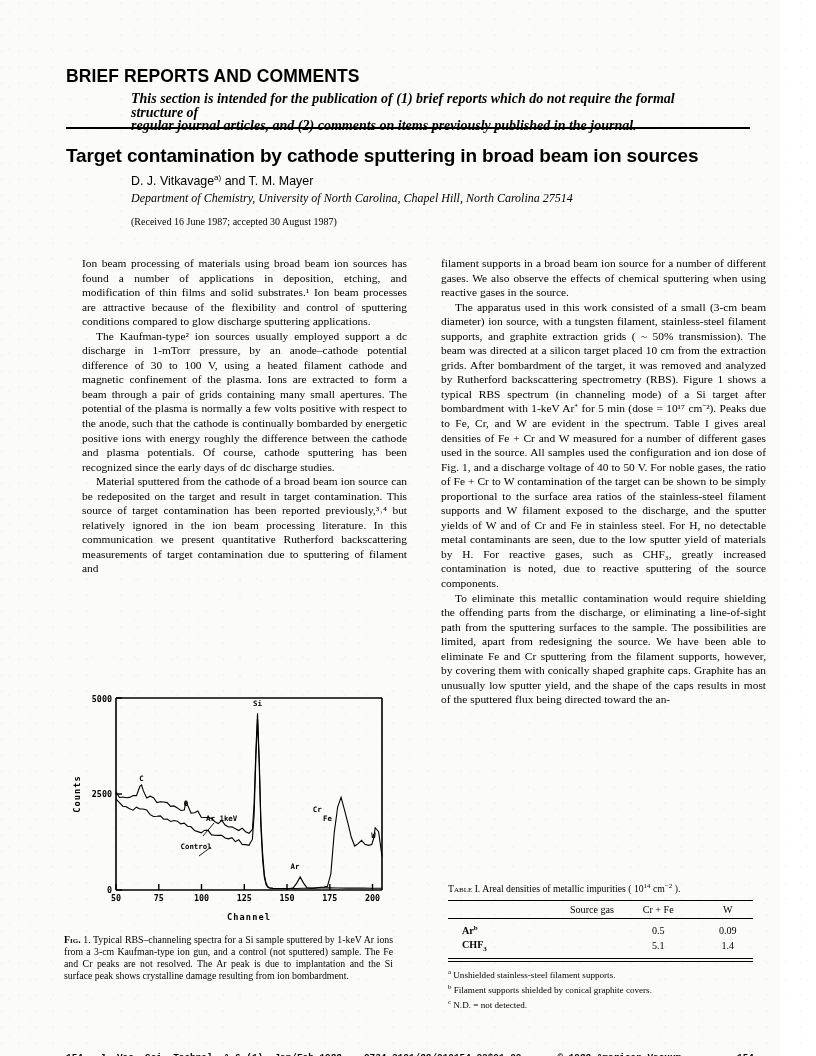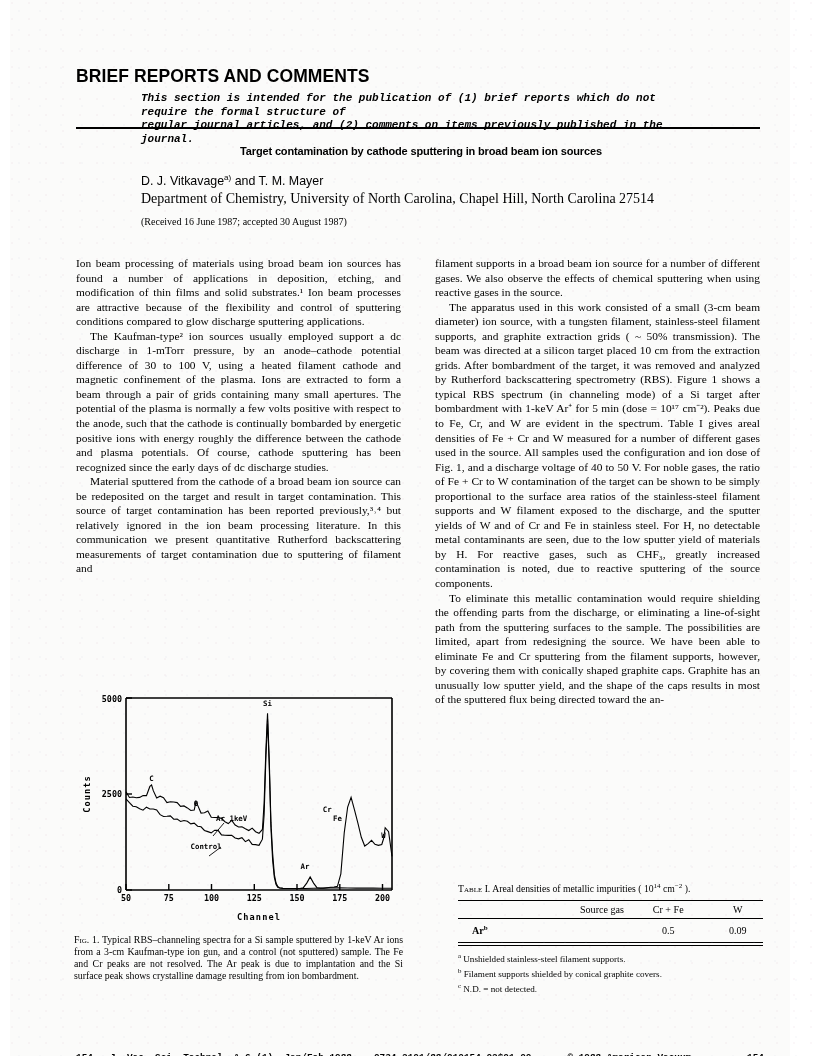--- a/index.html
+++ b/index.html
@@ -6,21 +6,21 @@
   body {
     width:816px; height:1056px;
     background:#ffffff;
     font-family:"Liberation Serif", serif;
     color:#000;
     position:relative;
     overflow:hidden;
   }
   .page {
     position:absolute;
-    left:10px; top:0;
+    left:0; top:0;
     width:780px; height:1056px;
     background:#fbfbfa;
   }
   
   .speckle{
     position:absolute; left:0; top:0; width:816px; height:1056px;
     pointer-events:none;
     opacity:.30;
     background-image:
       radial-gradient(circle at 2px 3px, rgba(200,150,170,.55) .6px, transparent .8px),
@@ -34,75 +34,76 @@
   #brief-head{
     position:absolute; left:66px; top:66px; width:686px;
   }
   .brief-title{
     font-family:"Liberation Sans", sans-serif;
     font-weight:bold; font-size:17.5px; letter-spacing:.1px;
     color:#000;
   }
   .brief-note{
     margin-left:65px; margin-top:5px;
-    font-family:Liberation Mono, monospace;
+    font-family:Liberation Serif, serif;
     font-style:italic; font-weight:bold;
-    font-size:11px; line-height:13.5px;
+    font-size:14px; line-height:13.5px;
     width:560px;
   }
   #head-rule{
     position:absolute; left:66px; top:127px; width:684px; height:2px;
     background:#000;
   }
 
   
   #article-title{
     position:absolute; left:66px; top:145px; width:690px;
     font-family:"Liberation Sans", sans-serif;
-    font-weight:bold; font-size:11px; letter-spacing:-.15px;text-align:center;
+    font-weight:bold; font-size:19px; letter-spacing:-.15px;
   }
   #authors{
     position:absolute; left:131px; top:173px;
     font-family:"Liberation Sans", sans-serif;
     font-size:12.4px;
   }
   #authors sup{ font-size:8px; vertical-align:super; }
   #affiliation{
     position:absolute; left:131px; top:191px;
-    font-size:14px;
+    font-style:italic; font-size:12px;
   }
   #received{
     position:absolute; left:131px; top:216px;
     font-size:10px;
   }
 
   
   .col{
     position:absolute; top:256px; width:325px;
     font-size:11.4px; line-height:14.55px;
     text-align:justify;
     -webkit-hyphens:none; hyphens:none;
     word-spacing:.1px;
+    margin-left:16px;
   }
   #col-left{ left:66px; }
   #col-right{ left:425px; }
   .col p{ margin:0; text-indent:14px; }
   .col p.first{ text-indent:0; }
 
   
   #figure-block{
     position:absolute; left:64px; top:690px; width:330px;
   }
   #rbs-figure{ display:block; }
   #fig-caption{
     margin-top:4px;
     font-size:9.8px; line-height:11.9px; text-align:justify;
     width:329px;
   }
-  #fig-caption .figlabel{ font-variant:small-caps; }
+  #fig-caption .figlabel{ font-variant:small-caps;font-weight:bold; }
 
   
   #table-block{
     position:absolute; left:448px; top:880px; width:305px;
   }
   #table-caption{
     font-size:9.7px; line-height:12px; margin-bottom:5px;
   }
   #table-caption .tlabel{ font-variant:small-caps; }
   #table-caption sup{ font-size:7px; vertical-align:super; }
@@ -266,20 +267,25 @@
             <th>Cr + Fe</th>
             <th>W</th>
           </tr>
         </thead>
         <tbody id="table-body">
             <tr>
               <td class="left">Ar<sup>b</sup></td>
               <td>0.5</td>
               <td>0.09</td>
             </tr>
+            <tr>
+              <td class="left">CHF<sub>3</sub></td>
+              <td>5.1</td>
+              <td>1.4</td>
+            </tr>
           </tbody>
       </table>
       <div id="table-bottom-rule"></div>
 
       <div id="table-notes">
         <div><sup>a</sup><span> Unshielded stainless-steel filament supports.</span></div>
         <div><sup>b</sup><span> Filament supports shielded by conical graphite covers.</span></div>
         <div><sup>c</sup><span> N.D. = not detected.</span></div>
       </div>
     </div>

